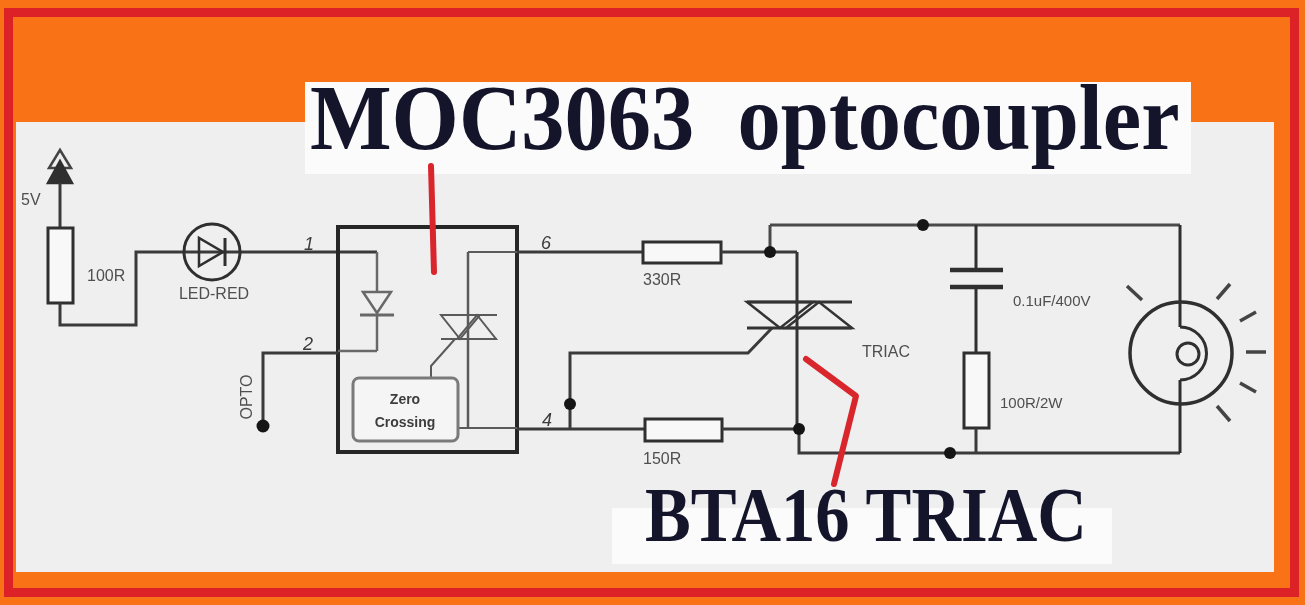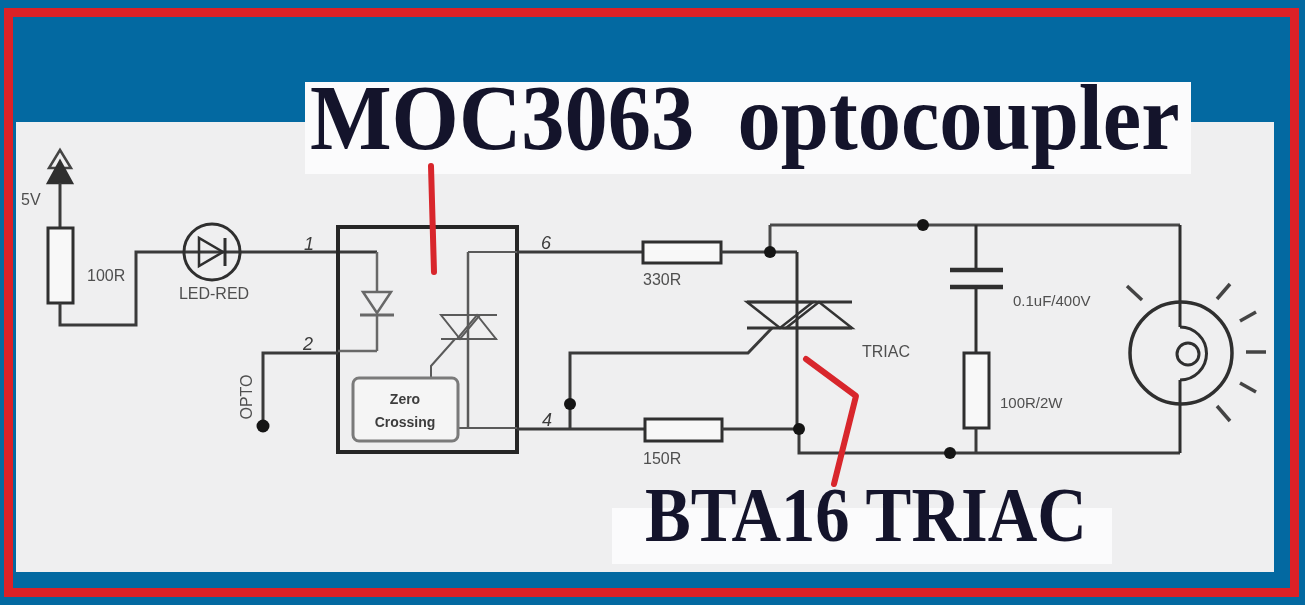--- a/index.html
+++ b/index.html
@@ -1,16 +1,16 @@
 <!DOCTYPE html>
 <html><head>
 <meta charset="utf-8">
 <style>
   html,body{margin:0;padding:0;background:#ffffff;}
-  #stage{position:relative;width:1305px;height:605px;background:#0369a1;overflow:hidden;
+  #stage{position:relative;width:1305px;height:605px;background:#f97316;overflow:hidden;
          font-family:"Liberation Sans",sans-serif;}
   .frame{position:absolute;left:4px;top:8px;width:1295px;height:589px;
          border:9px solid #dc2127;box-sizing:border-box;background:transparent;}
   .panel{position:absolute;left:16px;top:122px;width:1258px;height:450px;background:#efeff0;}
   .patch{position:absolute;background:#fbfbfc;}
   .patch-t1{left:305px;top:82px;width:886px;height:92px;}
   .patch-t2{left:612px;top:508px;width:500px;height:56px;}
   .big-title{position:absolute;color:#14142b;font-family:"Liberation Serif",serif;
              font-weight:bold;white-space:pre;line-height:1;transform-origin:left top;}
   .t1{left:310px;top:70px;font-size:94px;transform:scaleX(0.92);}

